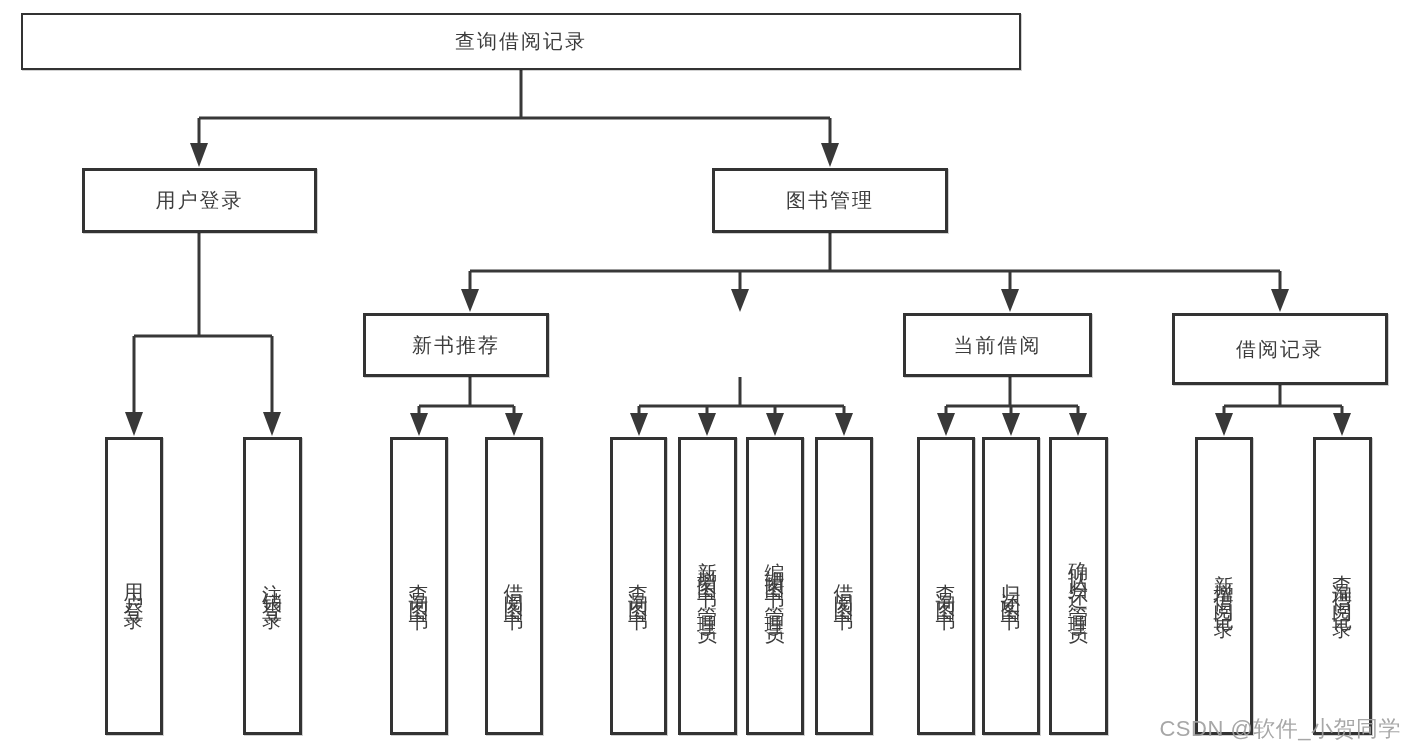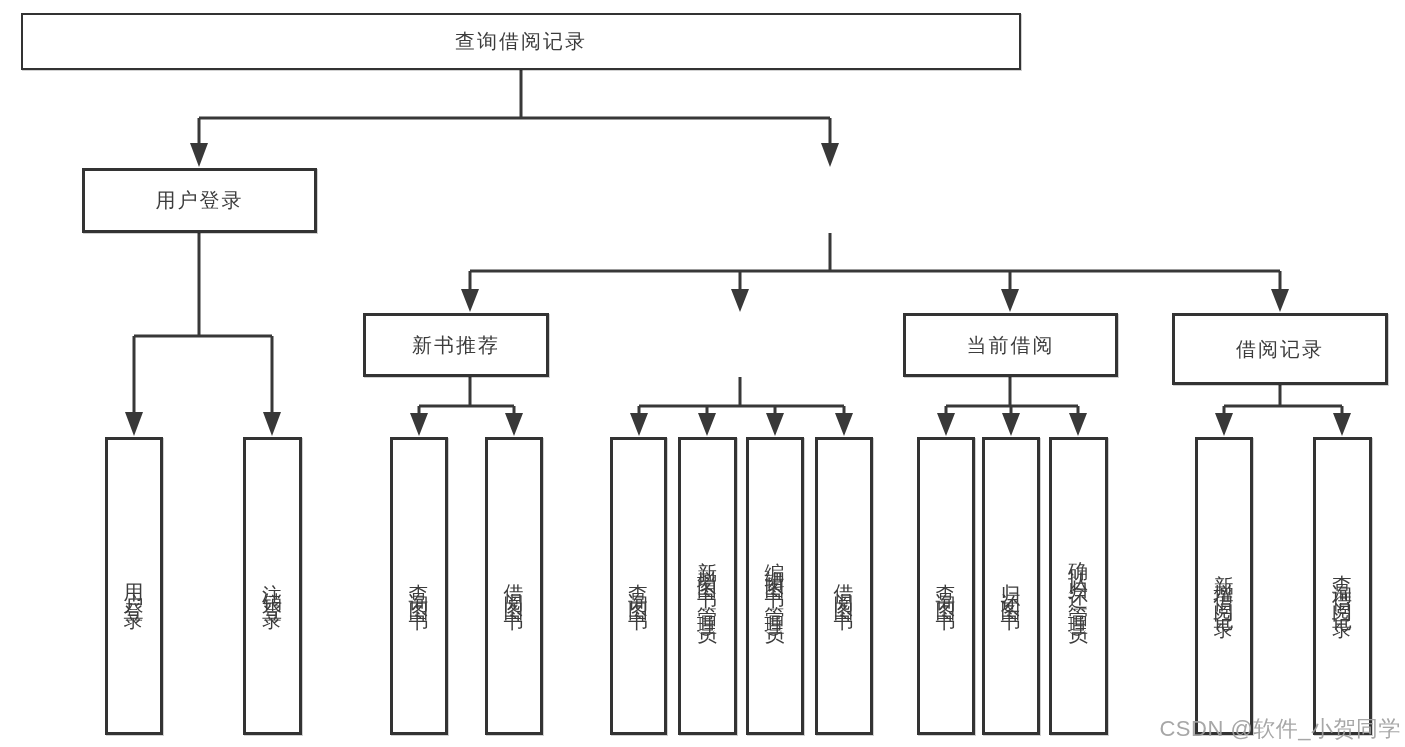--- a/index.html
+++ b/index.html
@@ -68,25 +68,28 @@
          M1215 413 L1233 413 L1224 436 Z  M1333 413 L1351 413 L1342 436 Z" fill="#383838" stroke="none"></path>
   </svg>
 
   <div class="node root" style="left:21px;top:13px;width:1000px;height:57px;">
     <span>查询借阅记录</span>
   </div>
 
   <div class="node" style="left:82px;top:168px;width:235px;height:65px;">
     <span>用户登录</span>
   </div>
+  <div class="node" style="left:712px;top:168px;width:236px;height:65px;">
+    <span>图书管理</span>
+  </div>
 
   <div class="node" style="left:363px;top:313px;width:186px;height:64px;">
     <span>新书推荐</span>
   </div>
-  <div class="node" style="left:903px;top:313px;width:215px;height:64px;">
+  <div class="node" style="left:903px;top:313px;width:189px;height:64px;">
     <span>当前借阅</span>
   </div>
   <div class="node" style="left:1172px;top:313px;width:216px;height:72px;">
     <span>借阅记录</span>
   </div>
 
   <div class="node leaf" style="left:105px;top:437px;width:58px;height:298px;">
     <span>用户登录</span>
   </div>
   <div class="node leaf" style="left:243px;top:437px;width:59px;height:298px;">

